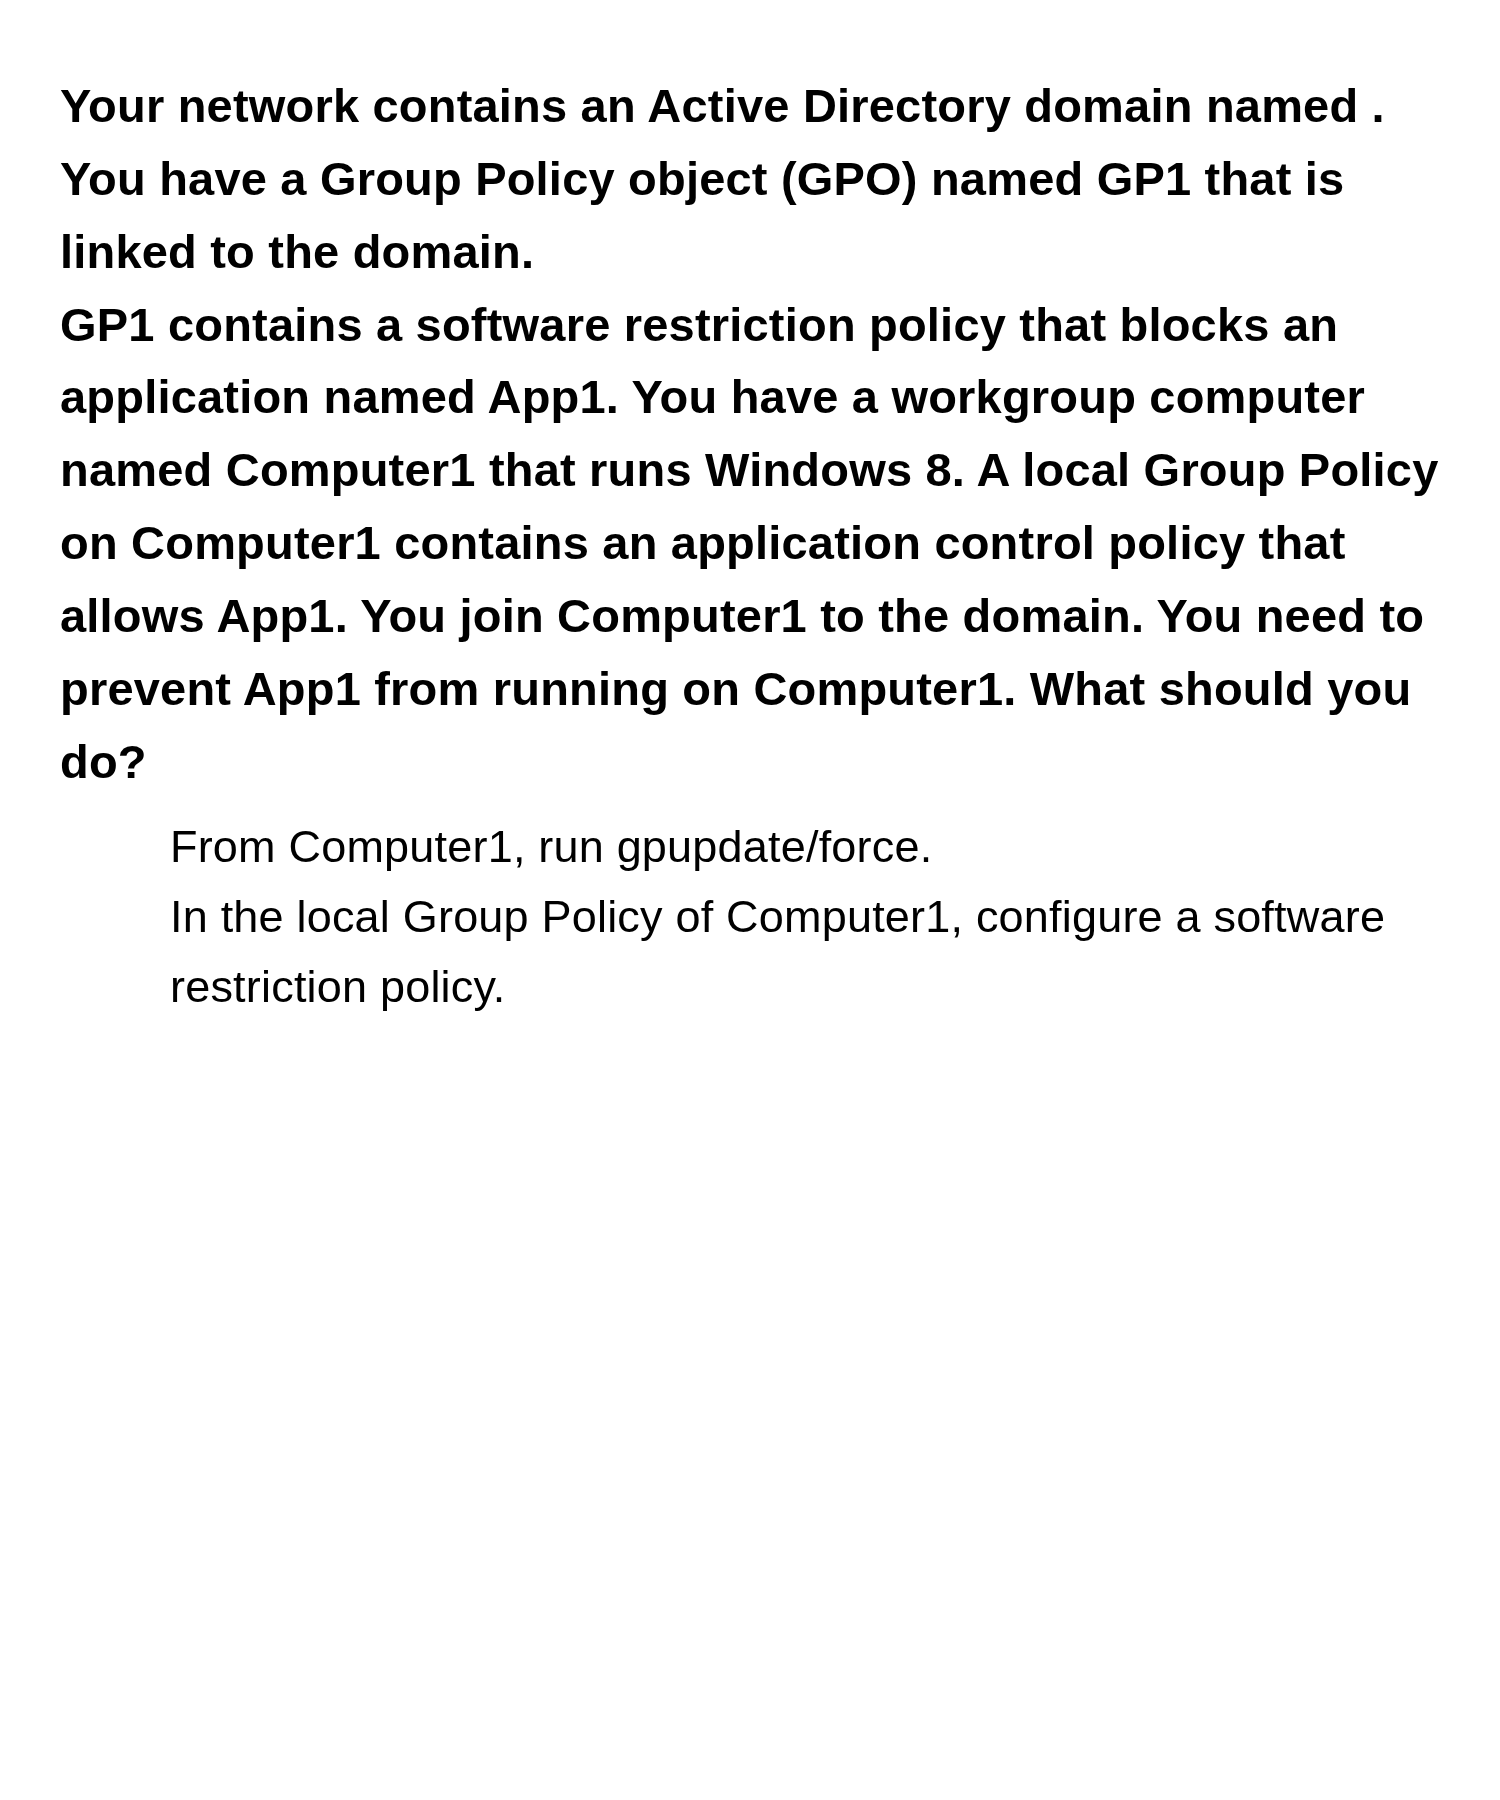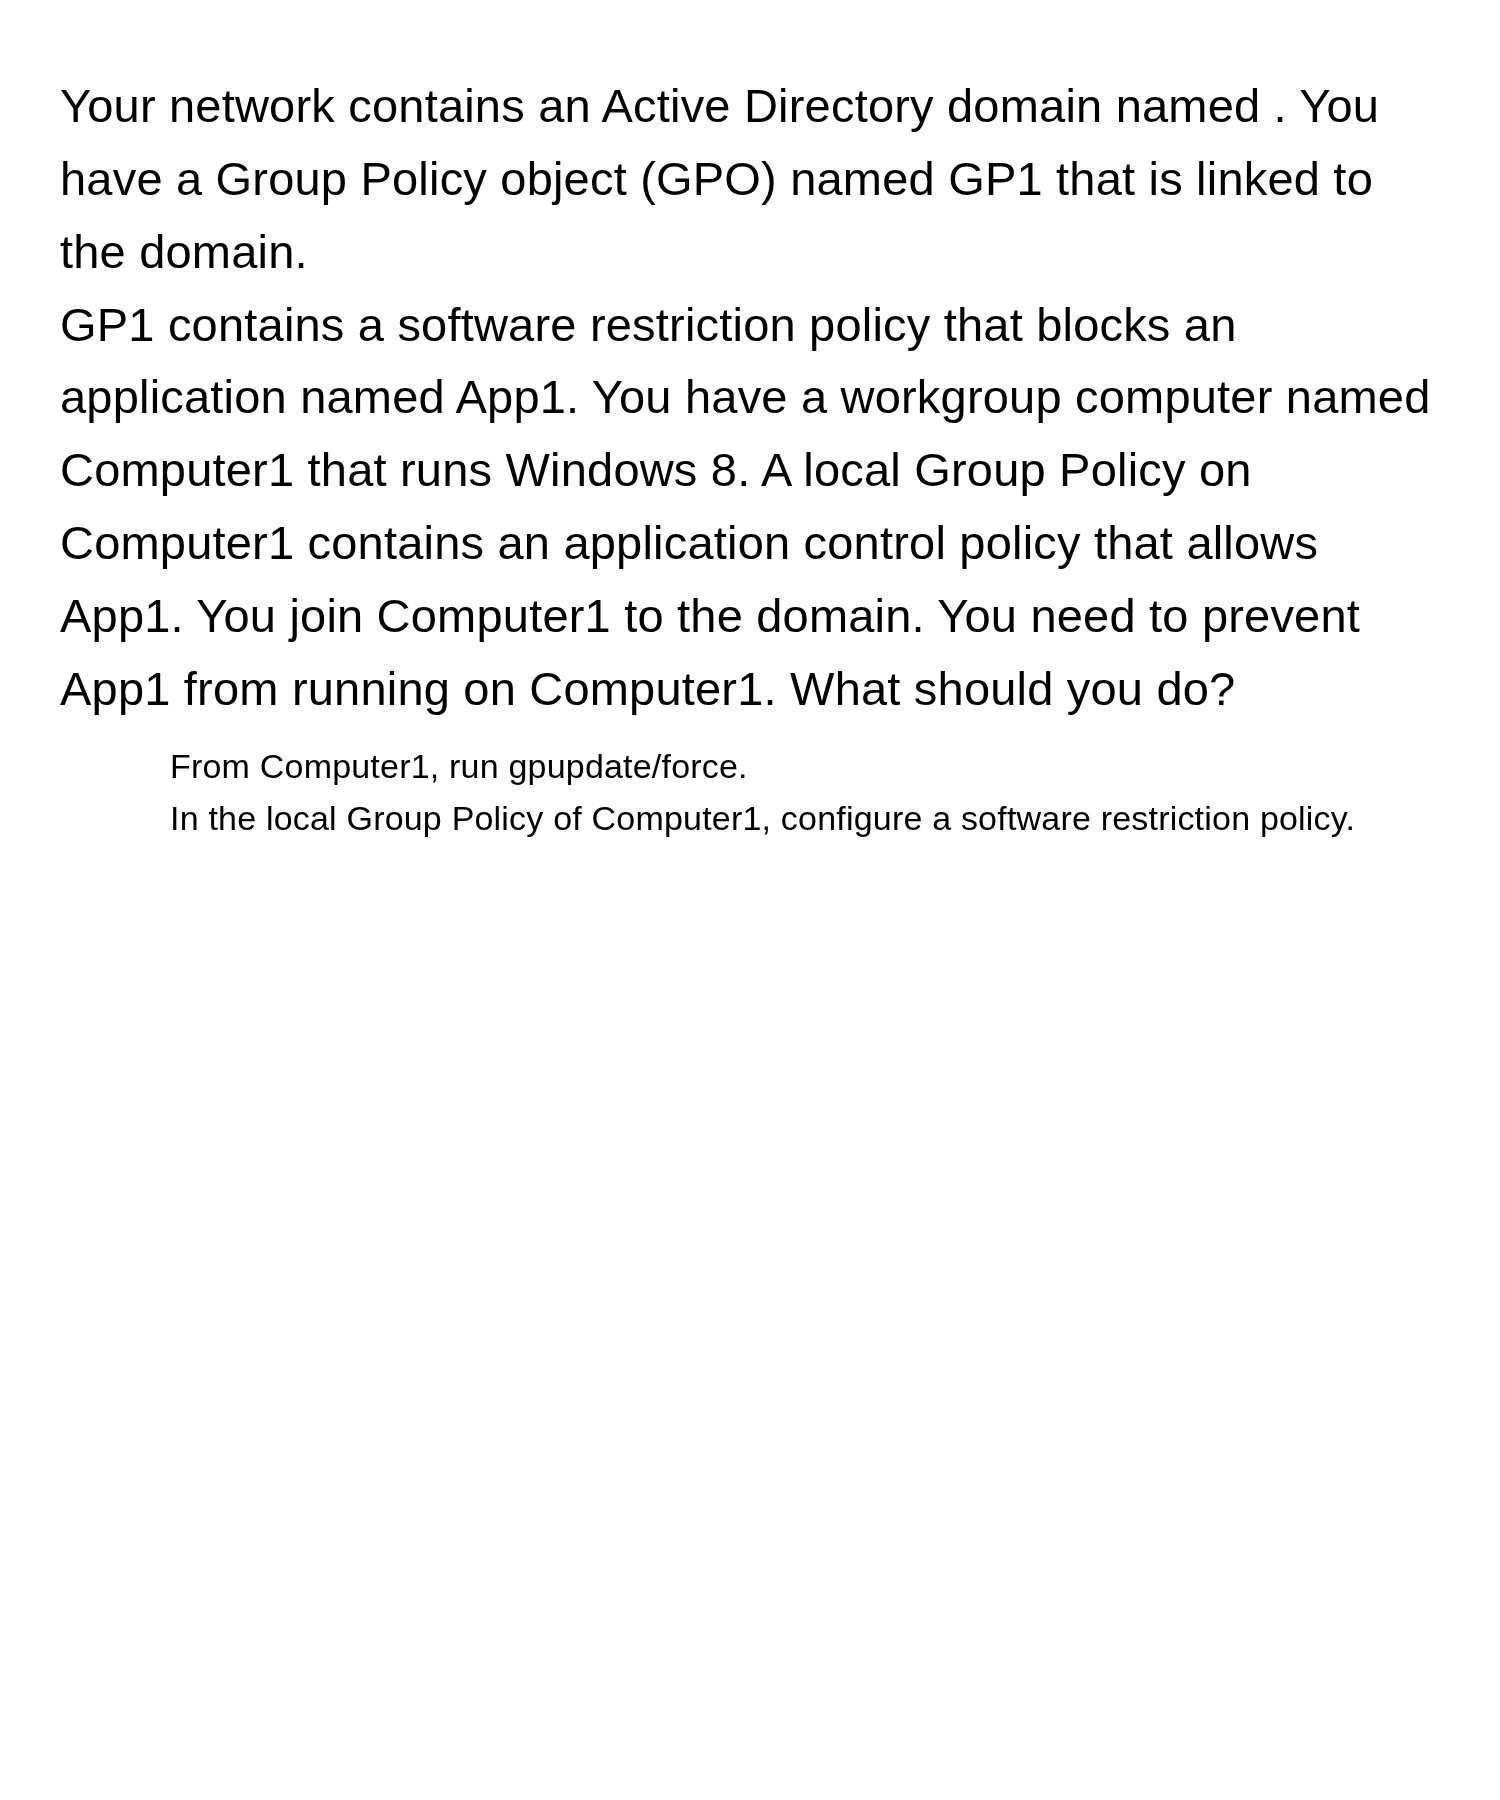--- a/index.html
+++ b/index.html
@@ -11,29 +11,29 @@
     font-family: -apple-system, BlinkMacSystemFont, "Segoe UI", Helvetica, Arial, sans-serif;
     color: #000000;
   }
   .page {
     padding: 70px 60px 60px 60px;
     box-sizing: border-box;
   }
   .question-body {
     font-size: 47px;
     line-height: 1.55;
-    font-weight: 400;
+    font-weight: 700;
     letter-spacing: 0.2px;
   }
   .answers {
     margin-top: 14px;
     padding-left: 110px;
   }
   .answer {
-    font-size: 34px;
+    font-size: 45px;
     line-height: 1.55;
     font-weight: 400;
     letter-spacing: 0.2px;
     margin-bottom: 0px;
   }
 </style>
 </head>
 <body>
 
 <div class="page">

